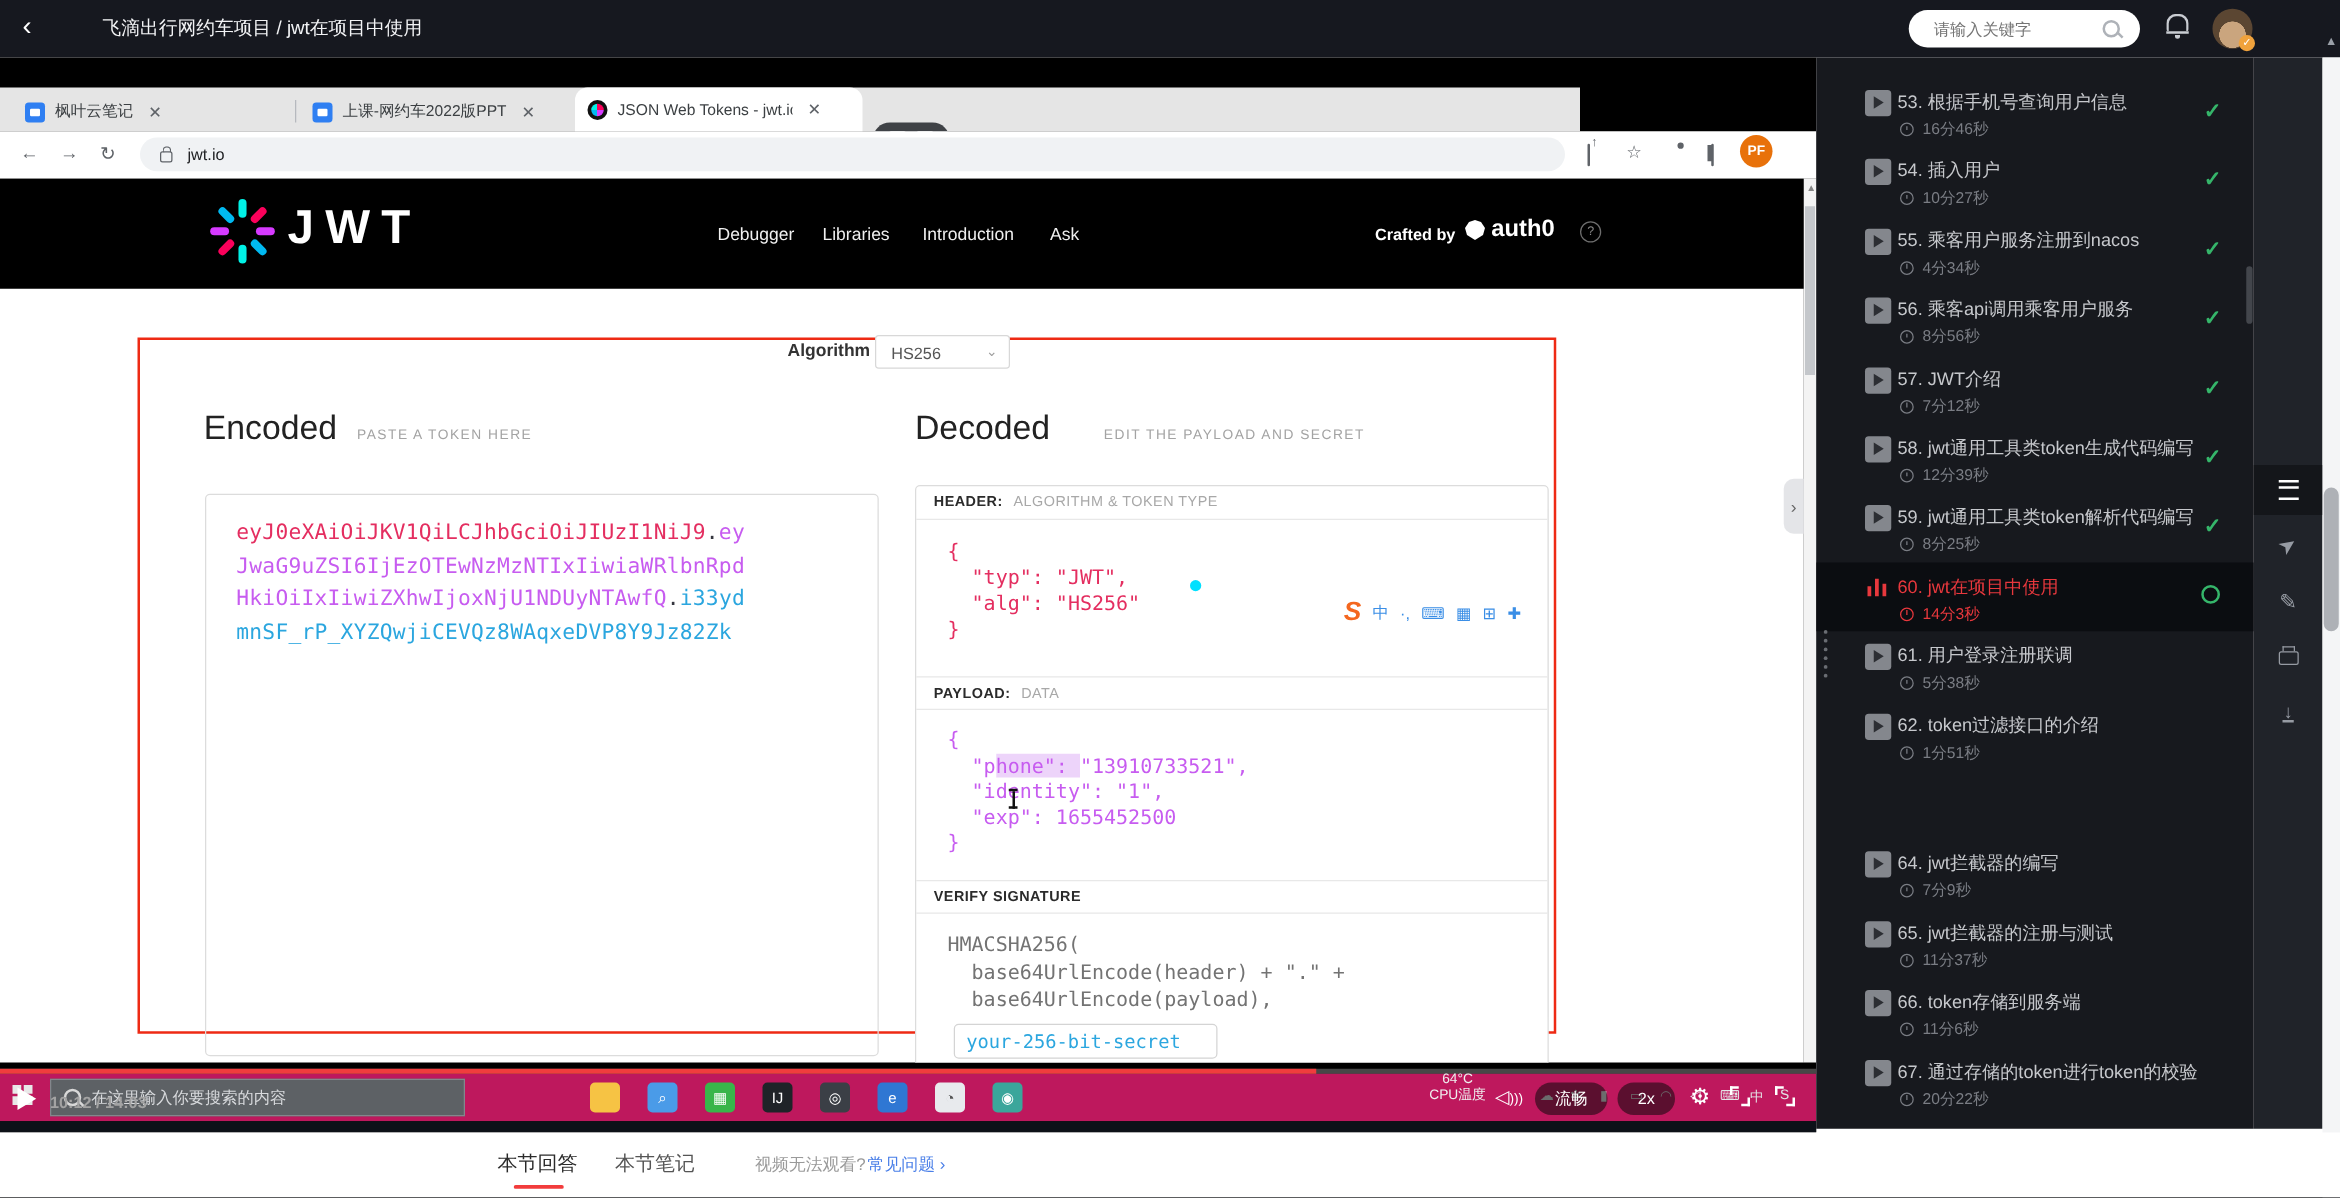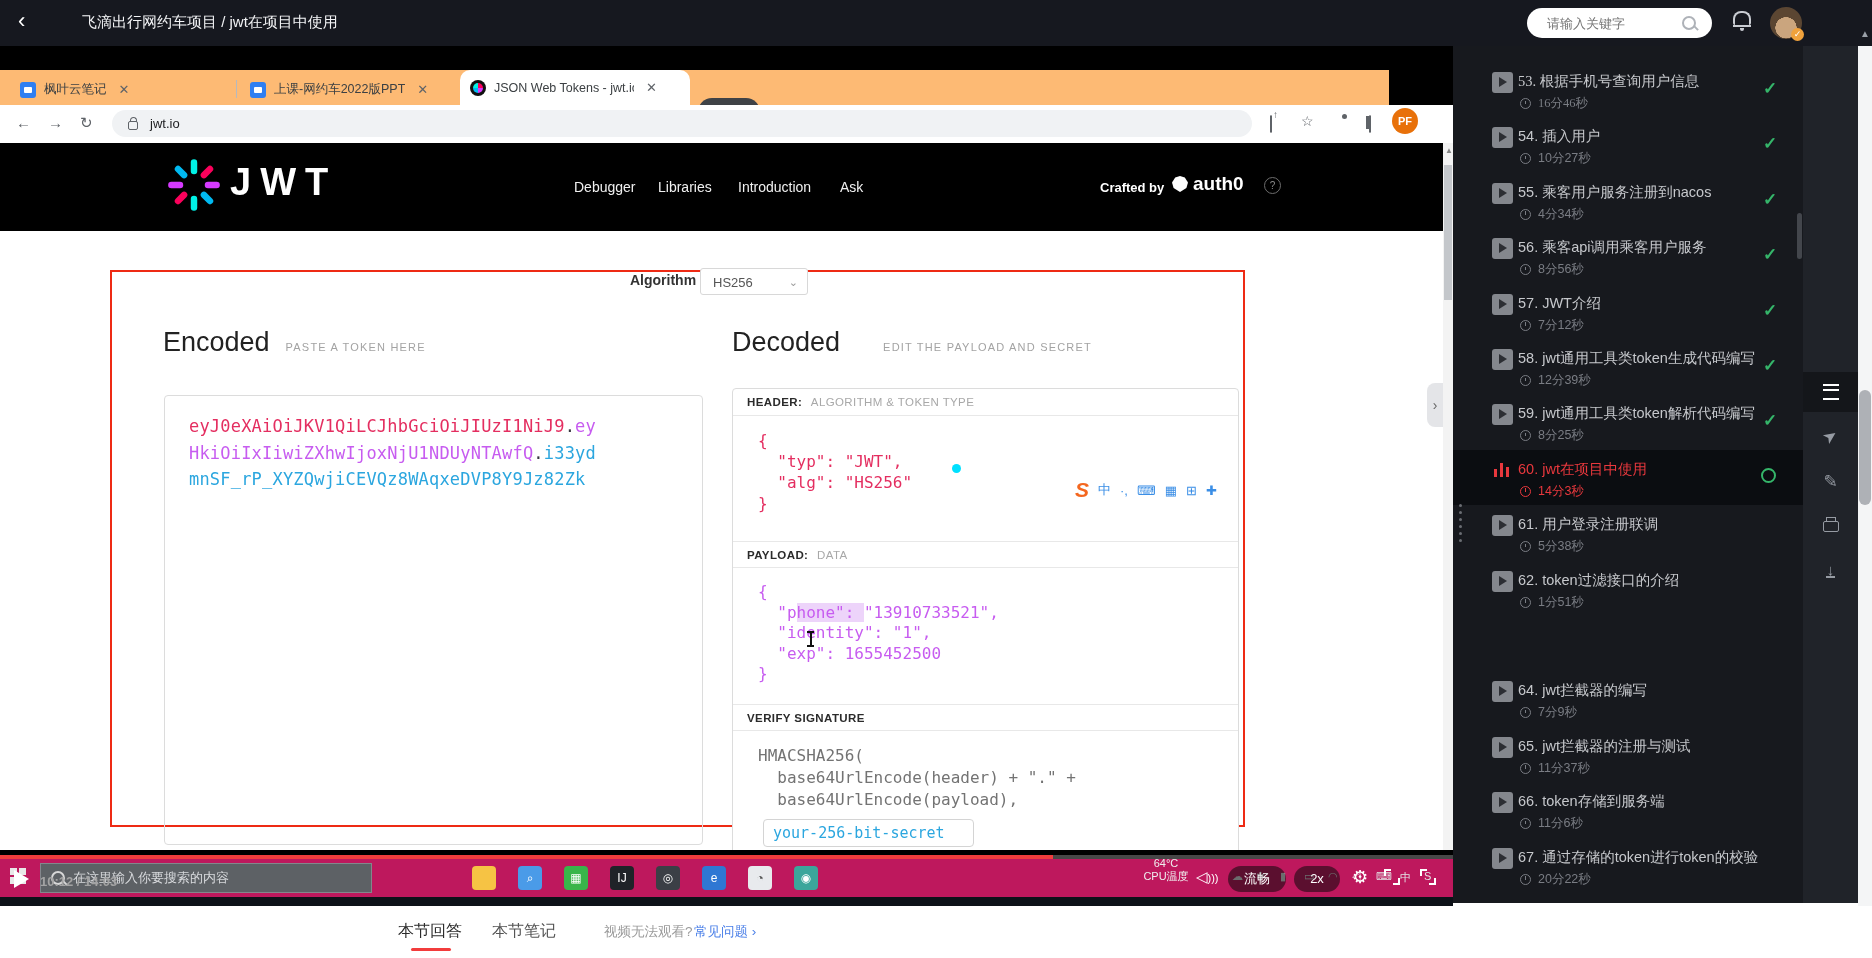--- a/index.html
+++ b/index.html
@@ -23,21 +23,21 @@
   
   #pg-scroll{left:1858px;top:46px;width:14px;height:912px;background:#f4f5f6;}
   #pg-scroll .thumb{position:absolute;left:1px;top:344px;width:12px;height:115px;background:#aeb1b6;border-radius:6px;}
   .scr-arr{color:#8a8e95;font-size:10px;}
   #pg-up{left:1860px;top:28px;color:#9aa0a8;font-size:10px;}
   #pg-dn{left:1860px;top:941px;}
   
   #video{left:0;top:46px;width:1453px;height:860px;background:#000;overflow:hidden;}
   #video .rel{position:absolute;}
   
-  #tabstrip{left:0;top:24px;width:1389px;height:35px;background:#fdba74;}
+  #tabstrip{left:0;top:24px;width:1264px;height:35px;background:#e5e5e5;}
   .tab{position:absolute;top:4px;height:31px;display:flex;align-items:center;gap:8px;padding:0 10px;font-size:12.5px;color:#3c4043;}
   .tab .fav{width:16px;height:16px;border-radius:3px;background:#2f7ff2;position:relative;flex:0 0 auto;}
   .tab .fav::after{content:"";position:absolute;left:4px;top:5px;width:8px;height:6px;background:#fff;border-radius:1px;}
   .fav-jwt{width:16px;height:16px;border-radius:50%;background:#111;position:relative;flex:0 0 auto;}
   .fav-jwt::after{content:"";position:absolute;left:3px;top:3px;width:10px;height:10px;border-radius:50%;background:conic-gradient(#fb015b 0 25%,#d63aff 0 50%,#00b9f1 0 75%,#00f2e6 0);}
   .tab .lbl{white-space:nowrap;overflow:hidden;max-width:140px;}
   .tab .x{color:#5f6368;font-size:13px;margin-left:4px;}
   .tab-sep{position:absolute;top:10px;width:1px;height:18px;background:#b6b9be;}
   #tab3{background:#fff;border-radius:10px 10px 0 0;top:0;height:35px;}
   #cap-pill{left:698px;top:28px;width:62px;height:28px;background:#3f4246;border-radius:15px;display:flex;align-items:center;justify-content:center;gap:8px;}
@@ -275,20 +275,21 @@
         <span>HS256</span>
         <span class="chev">⌄</span>
       </div>
 
       <div id="enc-head" class="abs">
         <span class="col-head">Encoded</span>
         <span class="col-sub">PASTE A TOKEN HERE</span>
       </div>
       <div id="enc-box" class="abs">
           <div class="tok-line"><span class="c-hd">eyJ0eXAiOiJKV1QiLCJhbGciOiJIUzI1NiJ9</span><span class="c-dot">.</span><span class="c-pl">ey</span></div>
+          <div class="tok-line"><span class="c-pl">JwaG9uZSI6IjEzOTEwNzMzNTIxIiwiaWRlbnRpd</span></div>
           <div class="tok-line"><span class="c-pl">HkiOiIxIiwiZXhwIjoxNjU1NDUyNTAwfQ</span><span class="c-dot">.</span><span class="c-sig">i33yd</span></div>
           <div class="tok-line"><span class="c-sig">mnSF_rP_XYZQwjiCEVQz8WAqxeDVP8Y9Jz82Zk</span></div>
         </div>
 
       <div id="dec-head" class="abs">
         <span class="col-head">Decoded</span>
         <span class="col-sub">EDIT THE PAYLOAD AND SECRET</span>
       </div>
       <div id="dec-box" class="abs">
         <div class="sec-row">
@@ -382,21 +383,21 @@
     <div id="time-text" class="rel">10:12 / 14:03</div>
     <div id="speaker" class="rel">◁<span style="font-size:11px;">)))</span></div>
     <div class="pill" style="left:1228px;width:58px;">流畅</div>
     <div class="pill" style="left:1294px;width:46px;">2x</div>
     <div id="gear" class="rel">⚙</div>
     <div class="corner" style="left:1384px;"></div>
     <div class="corner" style="left:1420px;"></div>
   </div>
 
   <div id="sidebar" class="abs">
-      <div class="ep" style="top: 16px; font-family: Liberation Serif, serif;">
+      <div class="ep" style="top: 16px;">
         <span class="thumbic"></span>
         <span class="t">53. 根据手机号查询用户信息</span>
         <span class="clock"></span>
         <span class="d">16分46秒</span>
         <span class="chk">✓</span>
       </div>
       <div class="ep" style="top: 71.4px;">
         <span class="thumbic"></span>
         <span class="t">54. 插入用户</span>
         <span class="clock"></span>

